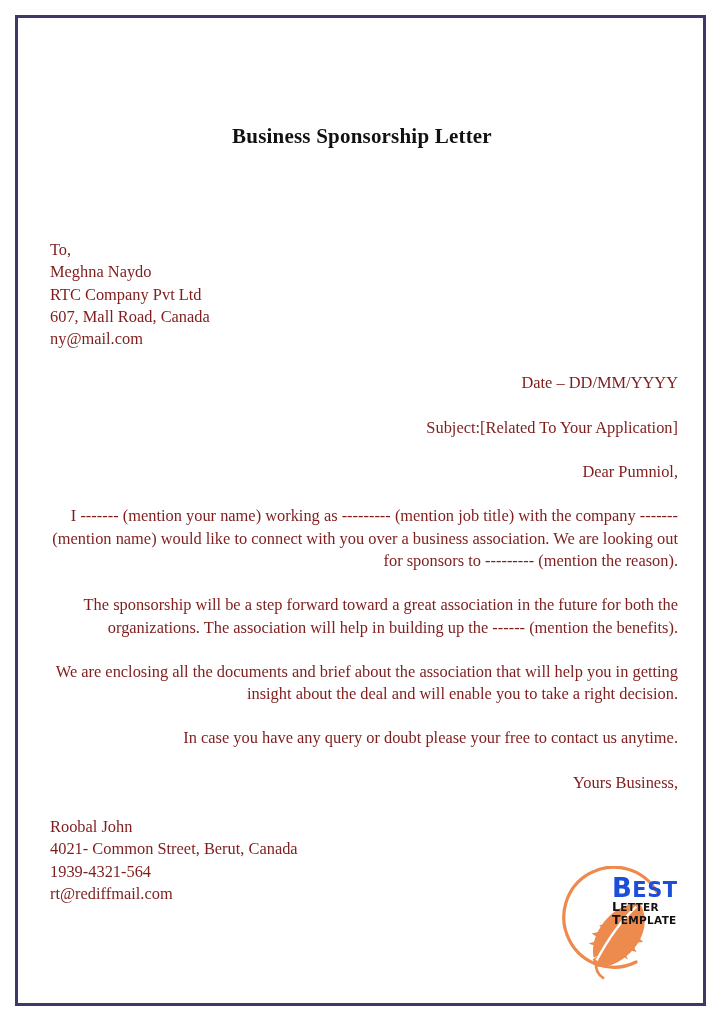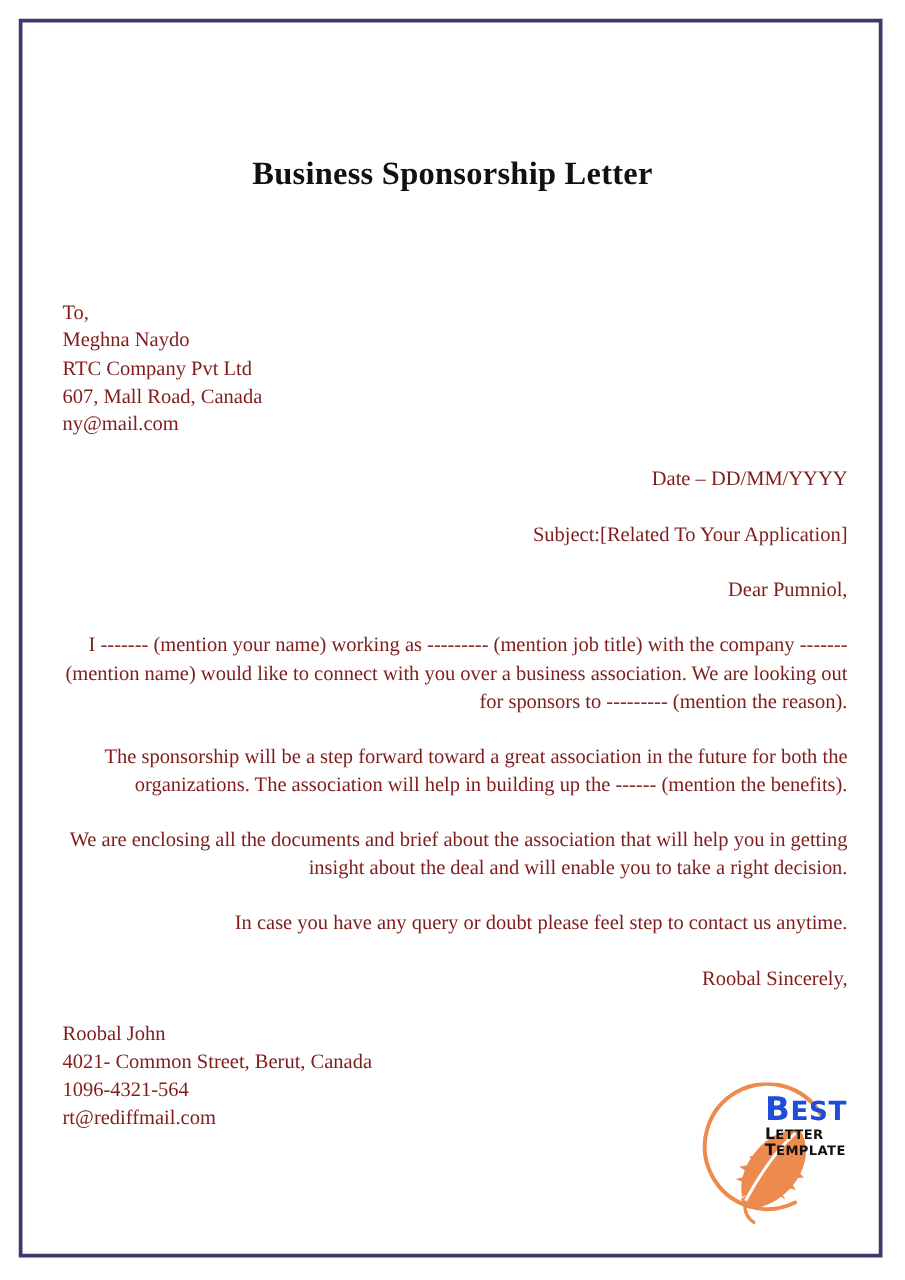--- a/index.html
+++ b/index.html
@@ -37,21 +37,21 @@
     top: 0;
     width: 724px;
     height: 1024px;
   }
   .doc-title {
     position: absolute;
     left: 50px;
     top: 124px;
     width: 624px;
     text-align: center;
-    font-size: 26px;
+    font-size: 21px;
     font-weight: bold;
     color: #111111;
     letter-spacing: 0.2px;
   }
   .body-block {
     position: absolute;
     left: 50px;
     top: 239px;
     width: 628px;
     font-size: 16.4px;
@@ -142,28 +142,28 @@
       <div class="para line">Subject:[Related To Your Application]</div>
 
       <div class="para line">Dear Pumniol,</div>
 
       <div class="para line">I ------- (mention your name) working as --------- (mention job title) with the company -------(mention name) would like to connect with you over a business association. We are looking out for sponsors to --------- (mention the reason).</div>
 
       <div class="para line">The sponsorship will be a step forward toward a great association in the future for both the organizations. The association will help in building up the ------ (mention the benefits).</div>
 
       <div class="para line">We are enclosing all the documents and brief about the association that will help you in getting insight about the deal and will enable you to take a right decision.</div>
 
-      <div class="para line">In case you have any query or doubt please feel step to contact us anytime.</div>
-
-      <div class="para line">Roobal Sincerely,</div>
+      <div class="para line">In case you have any query or doubt please your free to contact us anytime.</div>
+
+      <div class="para line">Yours Business,</div>
 
       <div class="addr-block">
         <div class="line">Roobal John</div>
         <div class="line">4021- Common Street, Berut, Canada</div>
-        <div class="line">1096-4321-564</div>
+        <div class="line">1939-4321-564</div>
         <div class="line">rt@rediffmail.com</div>
       </div>
 
     </div>
 
     <div class="logo">
 
       <svg class="logo-arc" viewBox="0 0 104 104">
         <path d="M99 26 A50 50 0 1 0 78 96" fill="none" stroke="#ED8A4E" stroke-width="3.2" stroke-linecap="round"></path>
       </svg>

